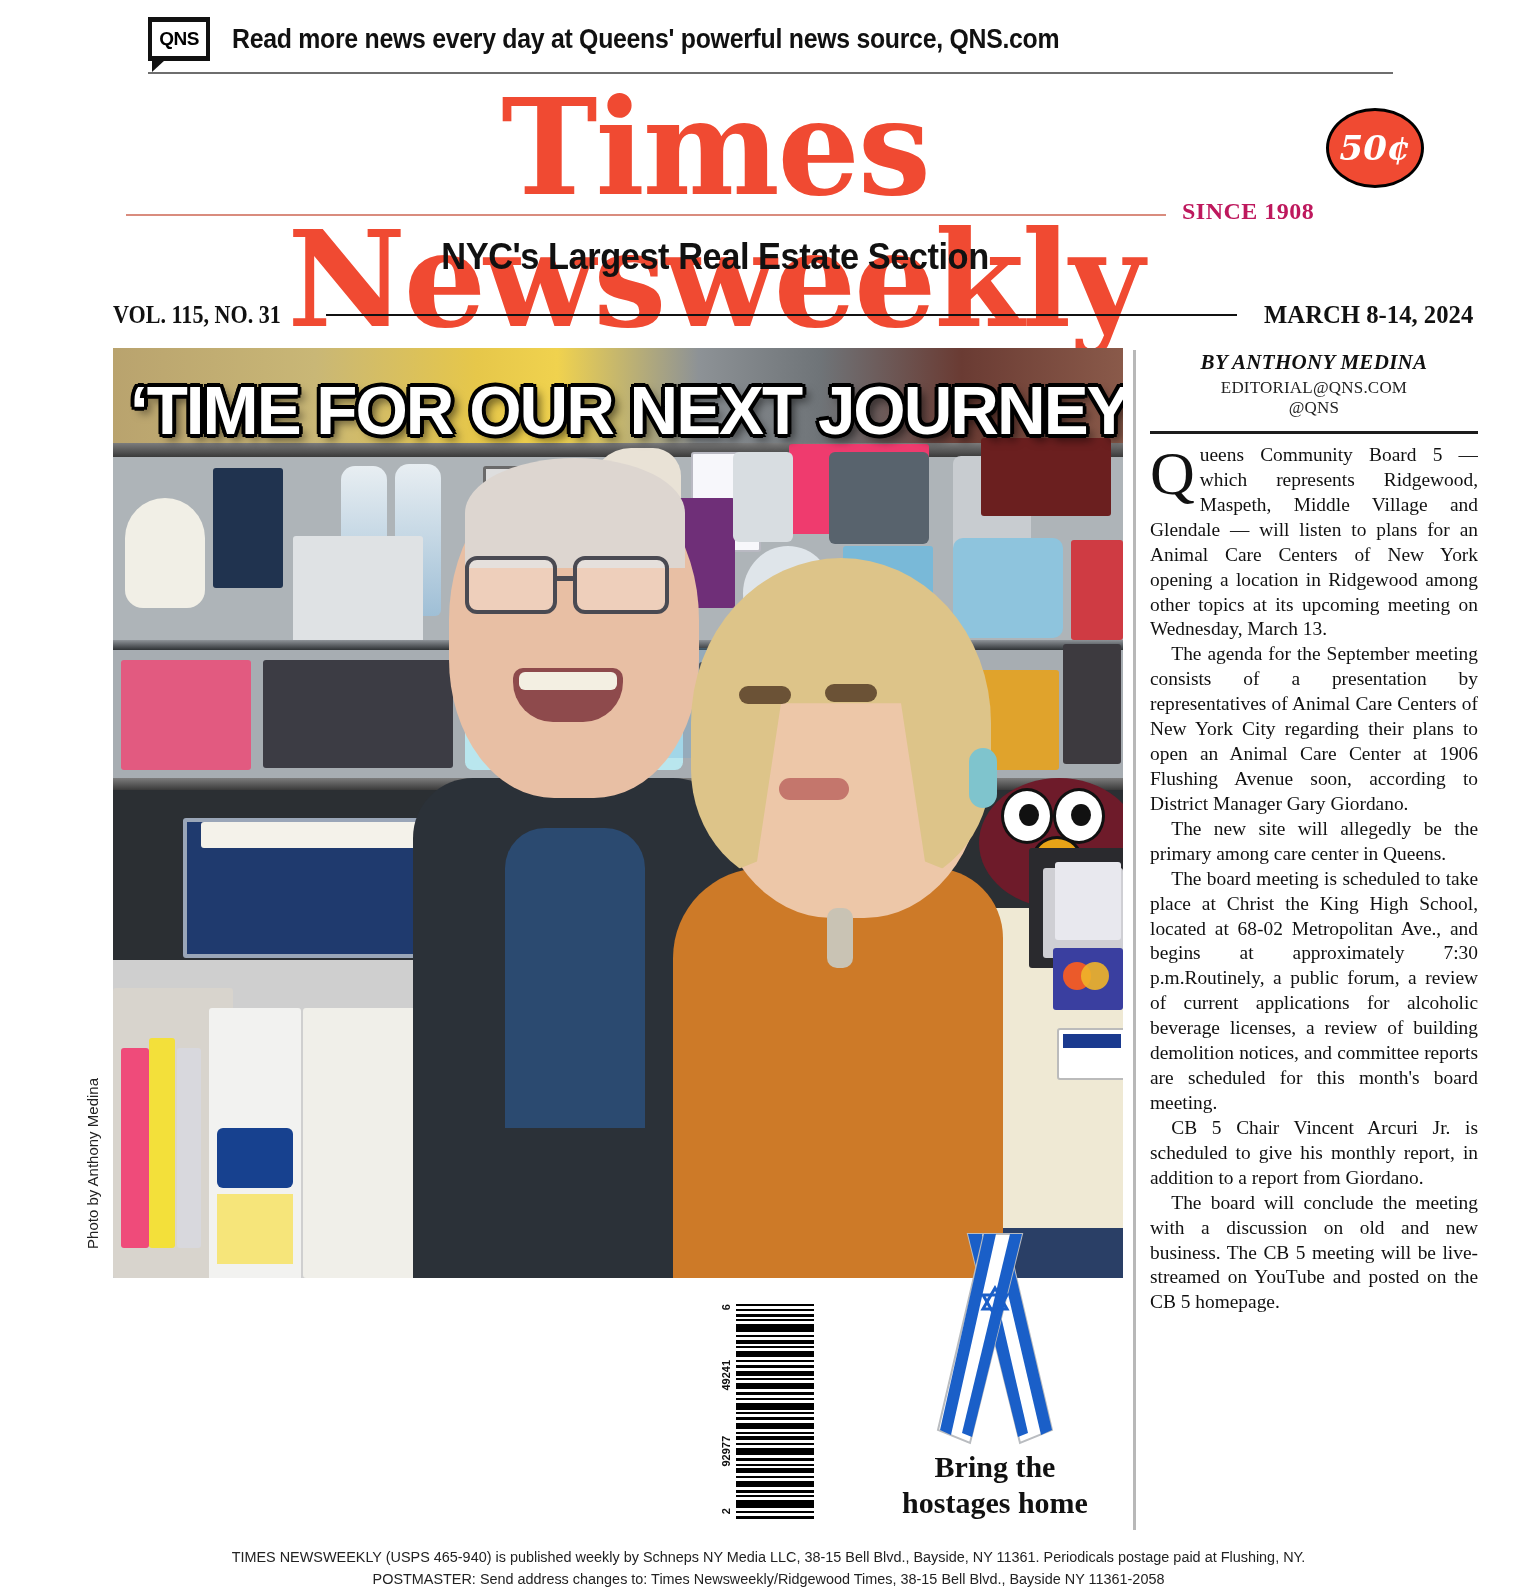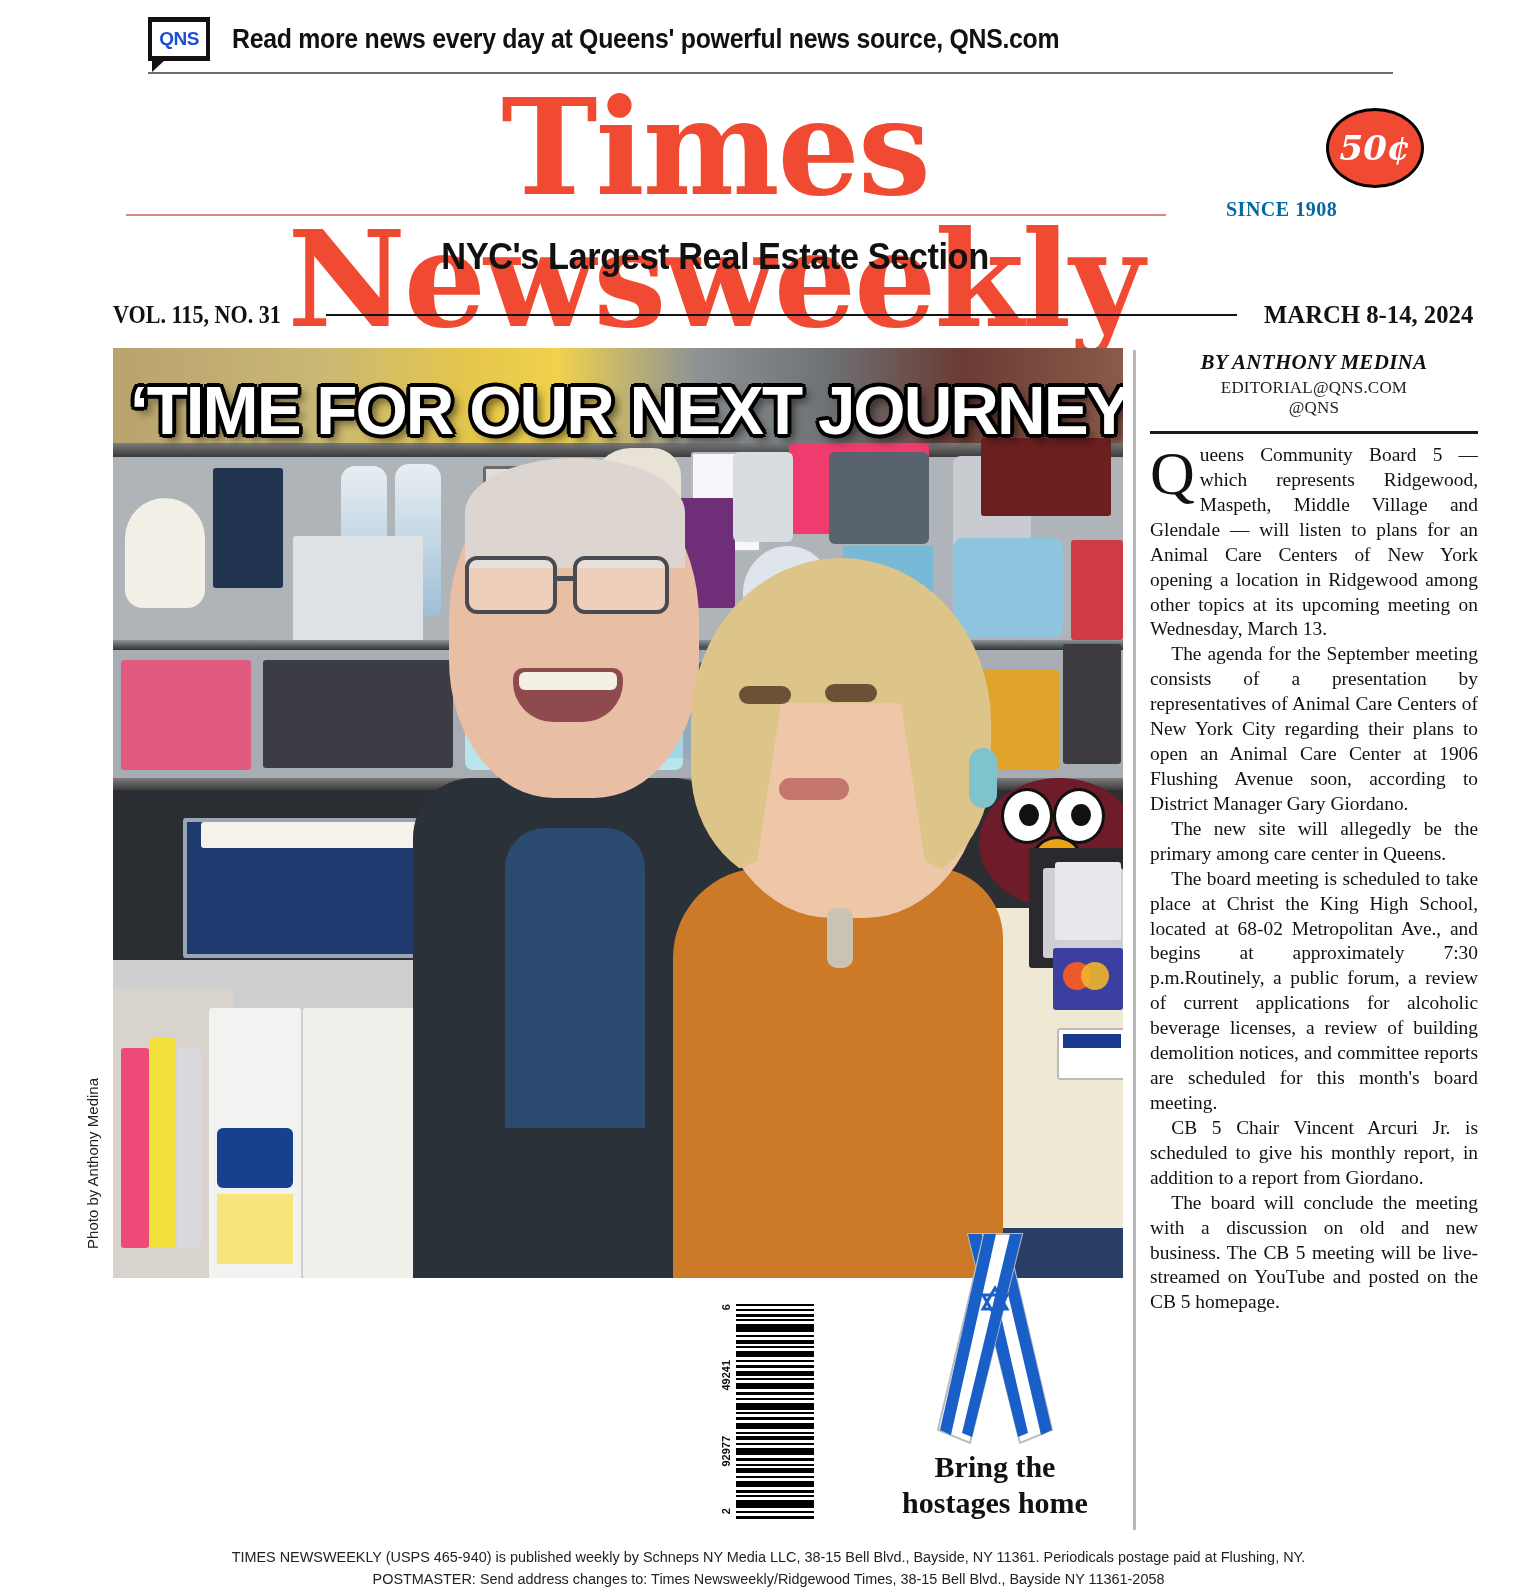--- a/index.html
+++ b/index.html
@@ -22,21 +22,21 @@
   }
   .qns-logo{
     position:relative; width:62px; height:44px;
     background:#111; display:flex; align-items:center; justify-content:center;
     flex:0 0 auto;
   }
   .qns-logo .inner{
     width:54px;height:34px;background:#fff;display:flex;align-items:center;justify-content:center;
   }
   .qns-logo .inner span{
-    color:#1d4ed8; font-weight:bold; font-size:19px; letter-spacing:-0.5px;
+    color:#000000; font-weight:bold; font-size:19px; letter-spacing:-0.5px;
     font-family:"Liberation Sans", sans-serif;
   }
   .qns-logo .tail{
     position:absolute; left:4px; bottom:-11px; width:0;height:0;
     border-left:13px solid #111; border-bottom:12px solid transparent;
   }
   .promo-text{
     font-family:"Liberation Sans", sans-serif;
     font-weight:bold; font-size:27px; letter-spacing:-0.3px;
     transform:scaleX(0.92); transform-origin:left center;
@@ -70,21 +70,21 @@
   .price-badge span{
     color:#fff; font-family:"DejaVu Serif", serif; font-weight:bold;
     font-size:34px; font-style:italic;
   }
   .mast-rule{
     position:absolute; left:6px; top:128px; width:1040px; height:2px; background:#d98c7e;
   }
   .since{
     position:absolute; left:1062px; top:112px;
     font-family:"Liberation Serif", serif; font-weight:bold;
-    font-size:20px; color:#0369a1; letter-spacing:0.5px;margin-left:44px;
+    font-size:24px; color:#be185d; letter-spacing:0.5px;
   }
   .tagline{
     position:absolute; left:120px; top:236px; width:1190px;
     text-align:center;
     font-family:"Liberation Sans", sans-serif;
     font-weight:bold; font-size:37px; letter-spacing:-0.5px;
     transform:scaleX(0.93);
     color:#111;
   }
 

